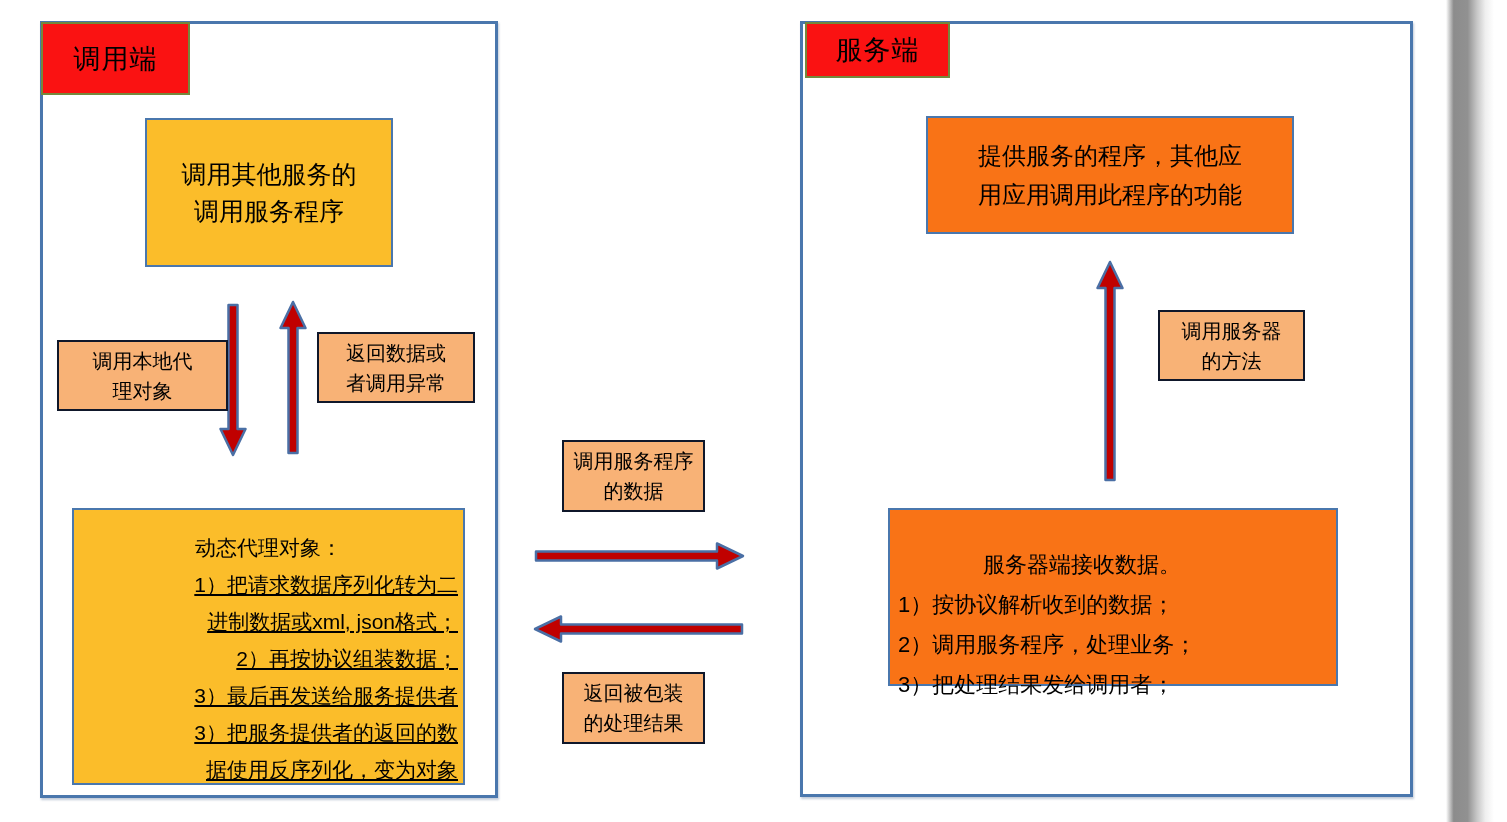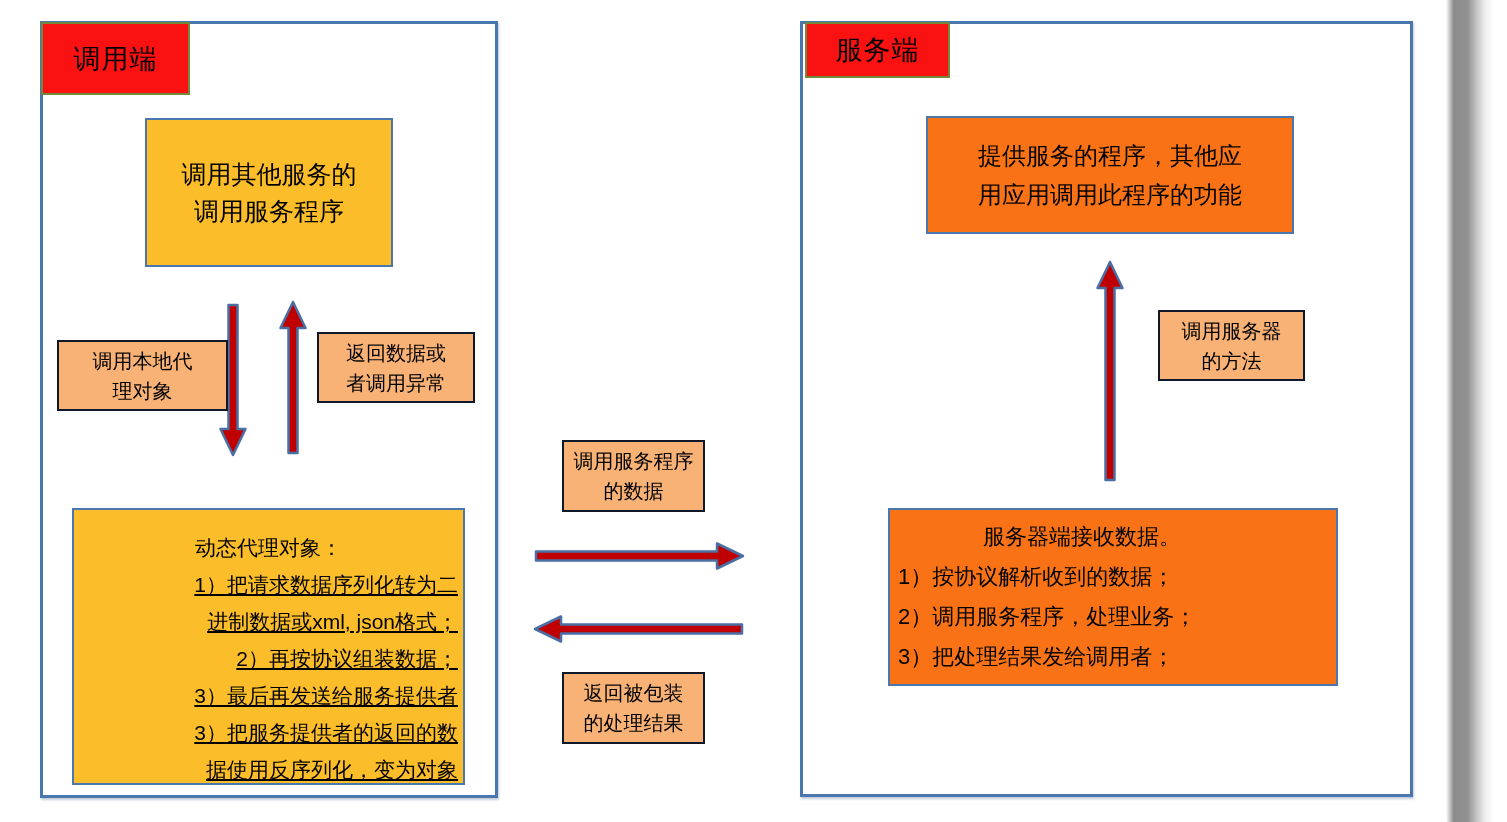--- a/index.html
+++ b/index.html
@@ -76,21 +76,21 @@
   .box-service-program {
     left: 926px; top: 116px; width: 368px; height: 118px;
     display: flex; align-items: center; justify-content: center;
     text-align: center; font-size: 24px; line-height: 39px;
   }
   .box-receive {
     left: 888px; top: 508px; width: 450px; height: 178px;
     padding: 7px 10px 0 8px;
     font-size: 22px; line-height: 40px;
   }
-  .box-receive .title { text-align: center; padding-right: 60px; }
+  .box-receive .title { text-align: center; padding-right: 60px; margin-top: 28px; }
   .box-receive .line  { text-align: left; }
 
   
   .arrows { left: 0; top: 0; width: 1507px; height: 822px; pointer-events: none; }
   .arrows path { fill: #c00000; stroke: #4a6fa5; stroke-width: 2.5; stroke-linejoin: round; }
 
   
   .scrollbar-strip {
     left: 1446px; top: 0; width: 48px; height: 822px;
     background: linear-gradient(90deg,

